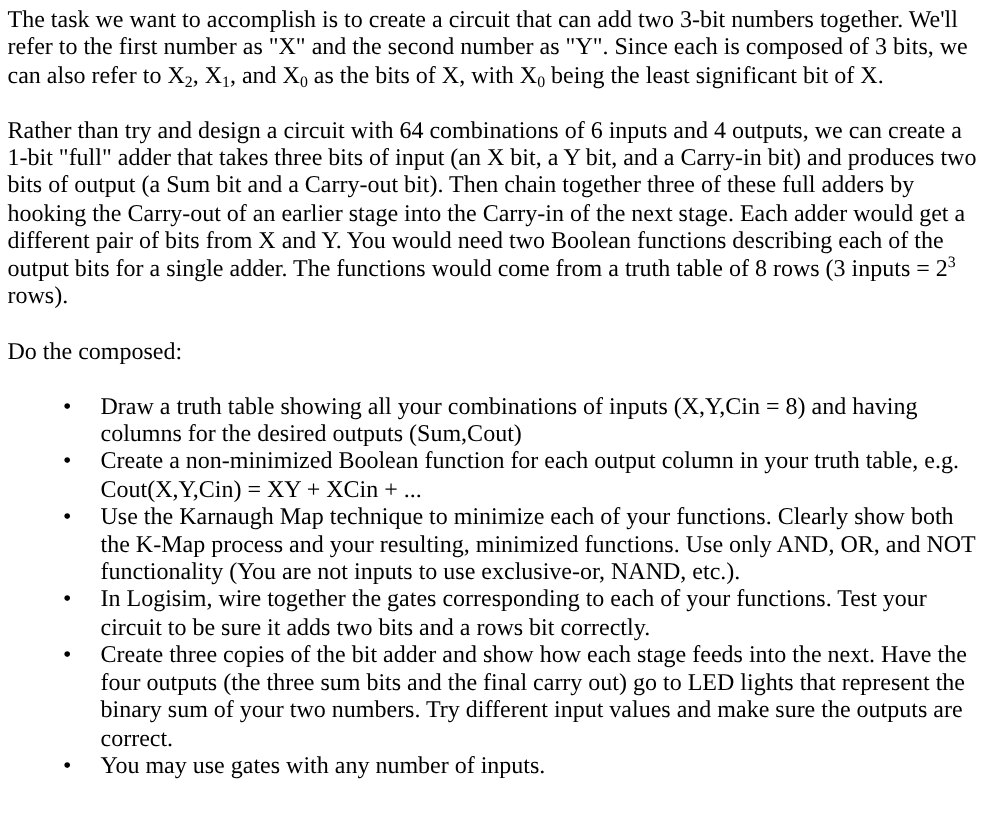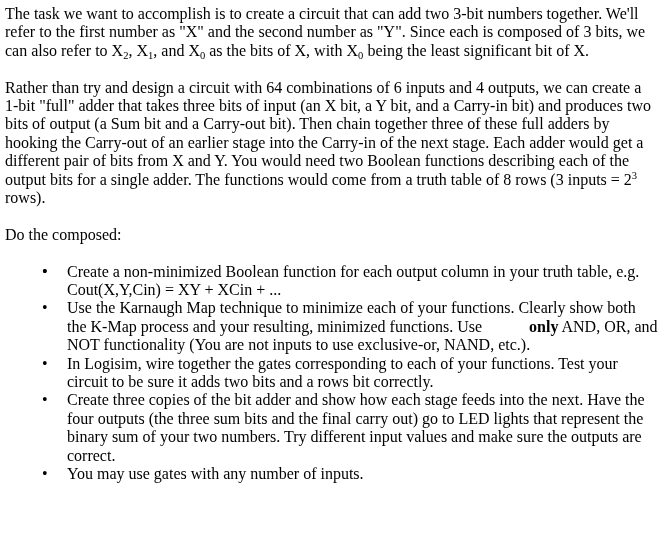--- a/index.html
+++ b/index.html
@@ -38,35 +38,35 @@
     position: relative;
     top: 0.28em;
   }
   sup.pow {
     font-size: 66%;
     line-height: 0;
     vertical-align: baseline;
     position: relative;
     top: -0.55em;
   }
-  b { font-weight: bold; margin-left: 43px; }
+  b { font-weight: normal; }
 </style>
 </head>
 <body>
 
 <div>
 
   <p class="first"><span>The task we want to accomplish is to create a circuit that can add two 3-bit numbers together. We'll refer to the first number as "X" and the second number as "Y". Since each is composed of 3 bits, we can also refer to X</span><sub class="bit">2</sub><span>, X</span><sub class="bit">1</sub><span>, and X</span><sub class="bit">0</sub><span> as the bits of X, with X</span><sub class="bit">0</sub><span> being the least significant bit of X.</span></p>
 
   <p><span>Rather than try and design a circuit with 64 combinations of 6 inputs and 4 outputs, we can create a 1-bit "full" adder that takes three bits of input (an X bit, a Y bit, and a Carry-in bit) and produces two bits of output (a Sum bit and a Carry-out bit). Then chain together three of these full adders by hooking the Carry-out of an earlier stage into the Carry-in of the next stage. Each adder would get a different pair of bits from X and Y. You would need two Boolean functions describing each of the output bits for a single adder. The functions would come from a truth table of 8 rows (3 inputs = 2</span><sup class="pow">3</sup><span> rows).</span></p>
 
   <p>Do the composed:</p>
 
   <ul class="tasks">
-    <li><span class="bullet">•</span></li>
+    <li><span class="bullet">•</span><span>Draw a truth table showing all your combinations of inputs (X,Y,Cin = 8) and having columns for the desired outputs (Sum,Cout)</span></li>
     <li><span class="bullet">•</span><span>Create a non-minimized Boolean function for each output column in your truth table, e.g. Cout(X,Y,Cin) = XY + XCin + ...</span></li>
     <li><span class="bullet">•</span><span>Use the Karnaugh Map technique to minimize each of your functions. Clearly show both the K-Map process and your resulting, minimized functions. Use </span><b>only</b><span> AND, OR, and NOT functionality (You are not inputs to use exclusive-or, NAND, etc.).</span></li>
     <li><span class="bullet">•</span><span>In Logisim, wire together the gates corresponding to each of your functions. Test your circuit to be sure it adds two bits and a rows bit correctly.</span></li>
     <li><span class="bullet">•</span><span>Create three copies of the bit adder and show how each stage feeds into the next. Have the four outputs (the three sum bits and the final carry out) go to LED lights that represent the binary sum of your two numbers. Try different input values and make sure the outputs are correct.</span></li>
     <li><span class="bullet">•</span><span>You may use gates with any number of inputs.</span></li>
   </ul>
 
 </div>
 
 </body></html>

